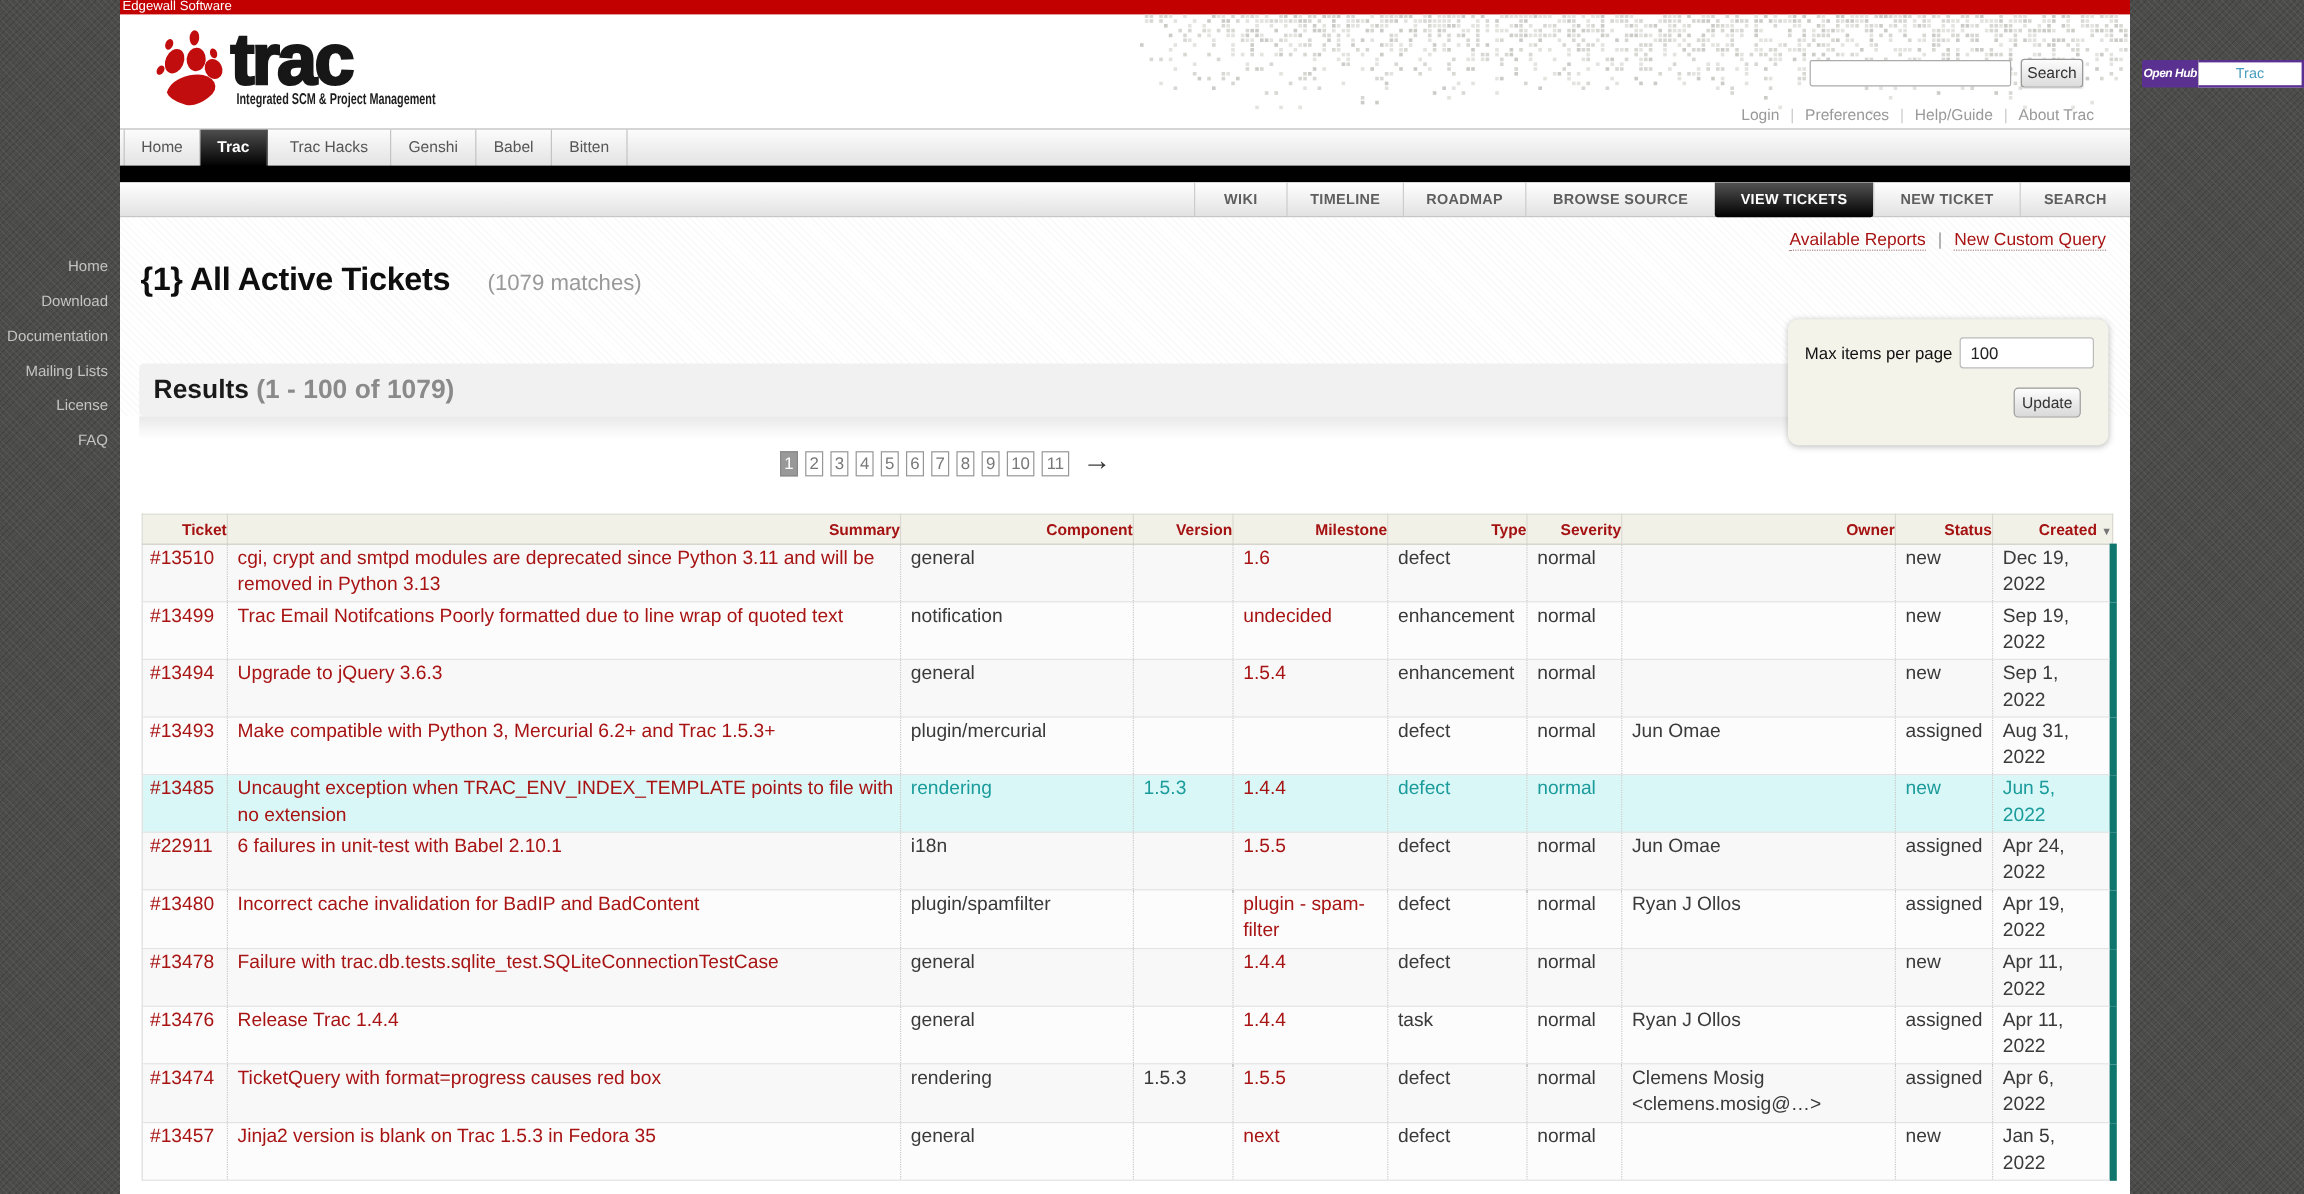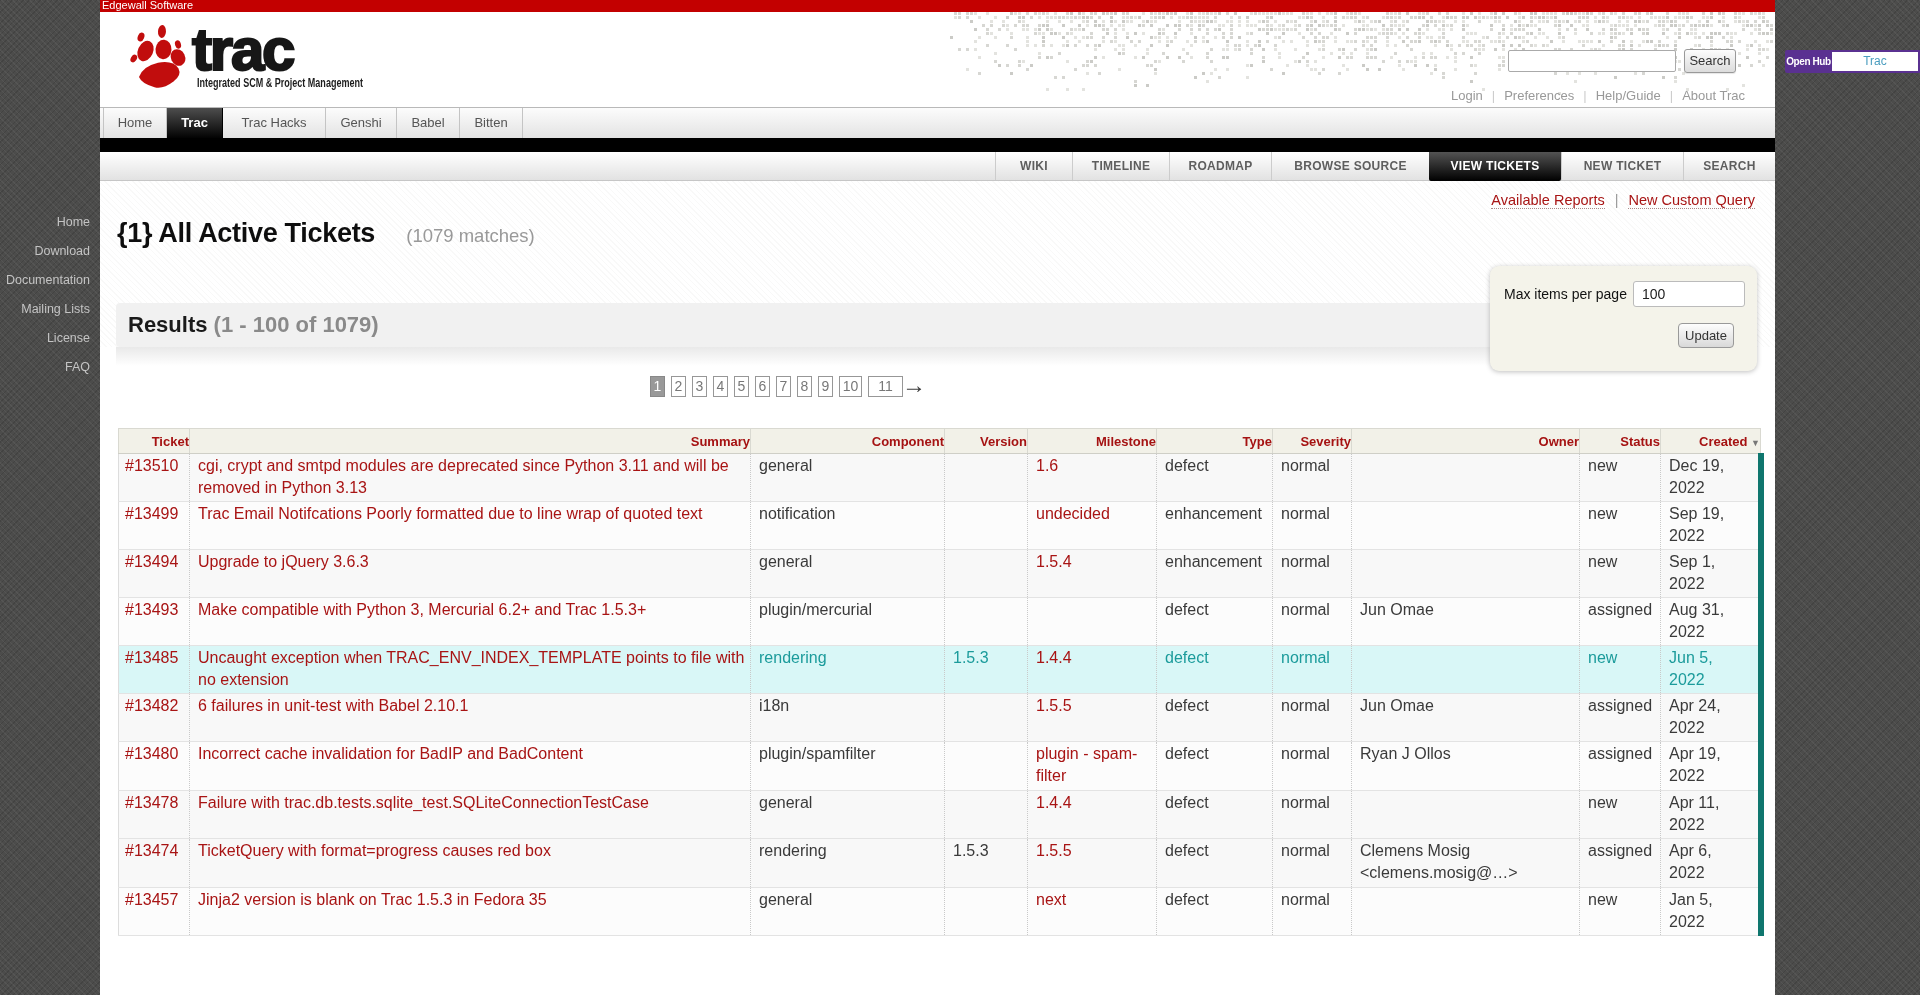--- a/index.html
+++ b/index.html
@@ -78,21 +78,21 @@
 tr.hl { background:#d9f7f7; color:#1b9b9b; }
 tr.hl td { color:#1b9b9b; }
 a.r { color:#a81414; }
 td.tk { padding-left:6px; }
 </style></head>
 <body>
 <div id="leftmenu" style="position:absolute;left:0;top:208px;width:90px;text-align:right;font-size:12.5px;color:#c4c4c4;line-height:29px;">
 Home<br>Download<br>Documentation<br>Mailing Lists<br>License<br>FAQ
 </div>
 <div id="openhub" style="position:absolute;left:1785px;top:50px;height:23px;">
-  <div style="position:absolute;left:0;top:0;height:23px;width:47px;text-align:center;background:#5a3191;color:#fff;font-size:10px;font-weight:bold;line-height:23px;letter-spacing:-.4px;border-radius:2px 0 0 2px;white-space:nowrap;">Open Hub</div>
+  <div style="position:absolute;left:0;top:0;height:23px;width:47px;text-align:center;background:#5a3191;color:#fff;font-size:10px;font-weight:bold;line-height:23px;letter-spacing:-.4px;border-radius:2px 0 0 2px;white-space:nowrap;font-style:italic;">Open Hub</div>
   <div style="position:absolute;left:47px;top:0;width:88px;height:23px;background:#fff;border:2px solid #5a3191;border-left:none;color:#4a9dbf;font-size:12px;text-align:center;line-height:19px;">Trac</div>
 </div>
 <div id="page">
   <div id="redbar">Edgewall Software</div>
   <svg id="dis" width="825" height="95">
       <rect x="4" y="0" class="b"></rect>
       <rect x="8" y="0" class="b"></rect>
       <rect x="16" y="0" class="b"></rect>
       <rect x="20" y="0" class="b"></rect>
       <rect x="24" y="0" class="a"></rect>
@@ -1252,21 +1252,21 @@
   <span class="pg cur" style="left:550px;width:15px">1</span>
     <span class="pg" style="left:571px;width:15px">2</span>
     <span class="pg" style="left:592px;width:15px">3</span>
     <span class="pg" style="left:613px;width:15px">4</span>
     <span class="pg" style="left:634px;width:15px">5</span>
     <span class="pg" style="left:655px;width:15px">6</span>
     <span class="pg" style="left:676px;width:15px">7</span>
     <span class="pg" style="left:697px;width:15px">8</span>
     <span class="pg" style="left:718px;width:15px">9</span>
     <span class="pg" style="left:739px;width:23px">10</span>
-    <span class="pg" style="left:768px;width:35px">11</span>
+    <span class="pg" style="left:768px;width:23px">11</span>
   <span id="arrow">→</span>
   <table>
    <colgroup>
         <col style="width:71px">
         <col style="width:561px">
         <col style="width:194px">
         <col style="width:83px">
         <col style="width:129px">
         <col style="width:116px">
         <col style="width:79px">
@@ -1343,21 +1343,21 @@
           <td>rendering</td>
           <td>1.5.3</td>
           <td><a class="r">1.4.4</a></td>
           <td>defect</td>
           <td>normal</td>
           <td></td>
           <td>new</td>
           <td>Jun 5, 2022</td>
         </tr>
 <tr class="odd">
-          <td class="tk"><a class="r">#13482</a></td>
+          <td class="tk"><a class="r">#22911</a></td>
           <td><a class="r">6 failures in unit-test with Babel 2.10.1</a></td>
           <td>i18n</td>
           <td></td>
           <td><a class="r">1.5.5</a></td>
           <td>defect</td>
           <td>normal</td>
           <td>Jun Omae</td>
           <td>assigned</td>
           <td>Apr 24, 2022</td>
         </tr>
@@ -1376,20 +1376,32 @@
 <tr class="odd">
           <td class="tk"><a class="r">#13478</a></td>
           <td><a class="r">Failure with trac.db.tests.sqlite_test.SQLiteConnectionTestCase</a></td>
           <td>general</td>
           <td></td>
           <td><a class="r">1.4.4</a></td>
           <td>defect</td>
           <td>normal</td>
           <td></td>
           <td>new</td>
+          <td>Apr 11, 2022</td>
+        </tr>
+<tr class="even">
+          <td class="tk"><a class="r">#13476</a></td>
+          <td><a class="r">Release Trac 1.4.4</a></td>
+          <td>general</td>
+          <td></td>
+          <td><a class="r">1.4.4</a></td>
+          <td>task</td>
+          <td>normal</td>
+          <td>Ryan J Ollos</td>
+          <td>assigned</td>
           <td>Apr 11, 2022</td>
         </tr>
 <tr class="odd h49">
           <td class="tk"><a class="r">#13474</a></td>
           <td><a class="r">TicketQuery with format=progress causes red box</a></td>
           <td>rendering</td>
           <td>1.5.3</td>
           <td><a class="r">1.5.5</a></td>
           <td>defect</td>
           <td>normal</td>

